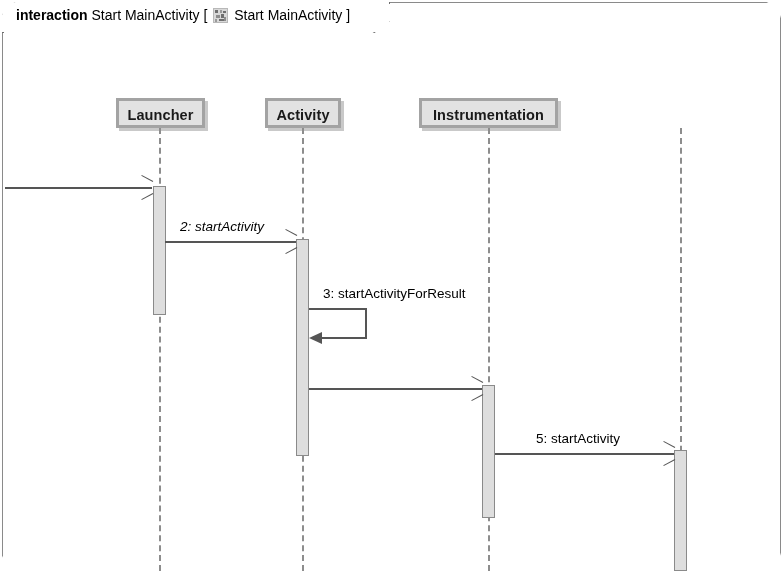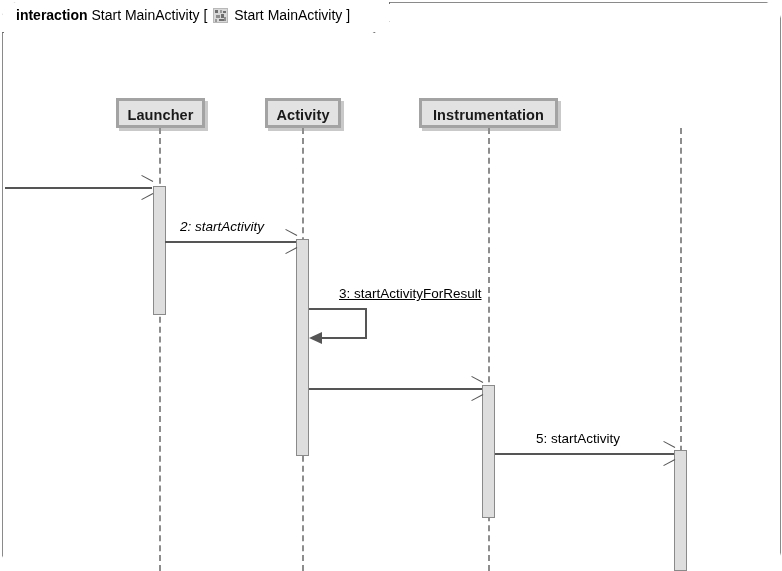--- a/index.html
+++ b/index.html
@@ -208,21 +208,21 @@
   <div class="lifeline-dash" style="left:680px; top:128px; height:443px;"></div>
   <div class="activation" style="left:674px; top:450px; height:121px;"></div>
 
   <div class="msg-line" style="left:5px; top:187px; width:147px;"></div>
   <div class="arrow-open" style="left:140px; top:181px;"></div>
 
   <div class="msg-label" style="left:180px; top:219px;font-style:italic;">2: startActivity</div>
   <div class="msg-line" style="left:165px; top:241px; width:131px;"></div>
   <div class="arrow-open" style="left:284px; top:235px;"></div>
 
-  <div class="msg-label" style="left:339px; top:286px;text-decoration:underline;">3: startActivityForResult</div>
+  <div class="msg-label" style="left:323px; top:286px;">3: startActivityForResult</div>
   <div class="msg-line" style="left:309px; top:308px; width:58px;"></div>
   <div class="msg-vline" style="left:365px; top:308px; height:29px;"></div>
   <div class="msg-line" style="left:321px; top:337px; width:46px;"></div>
   <div class="arrow-filled-left" style="left:309px; top:332px;"></div>
 
   <div class="msg-line" style="left:309px; top:388px; width:173px;"></div>
   <div class="arrow-open" style="left:470px; top:382px;"></div>
 
   <div class="msg-label" style="left:536px; top:431px;">5: startActivity</div>
   <div class="msg-line" style="left:495px; top:453px; width:179px;"></div>

